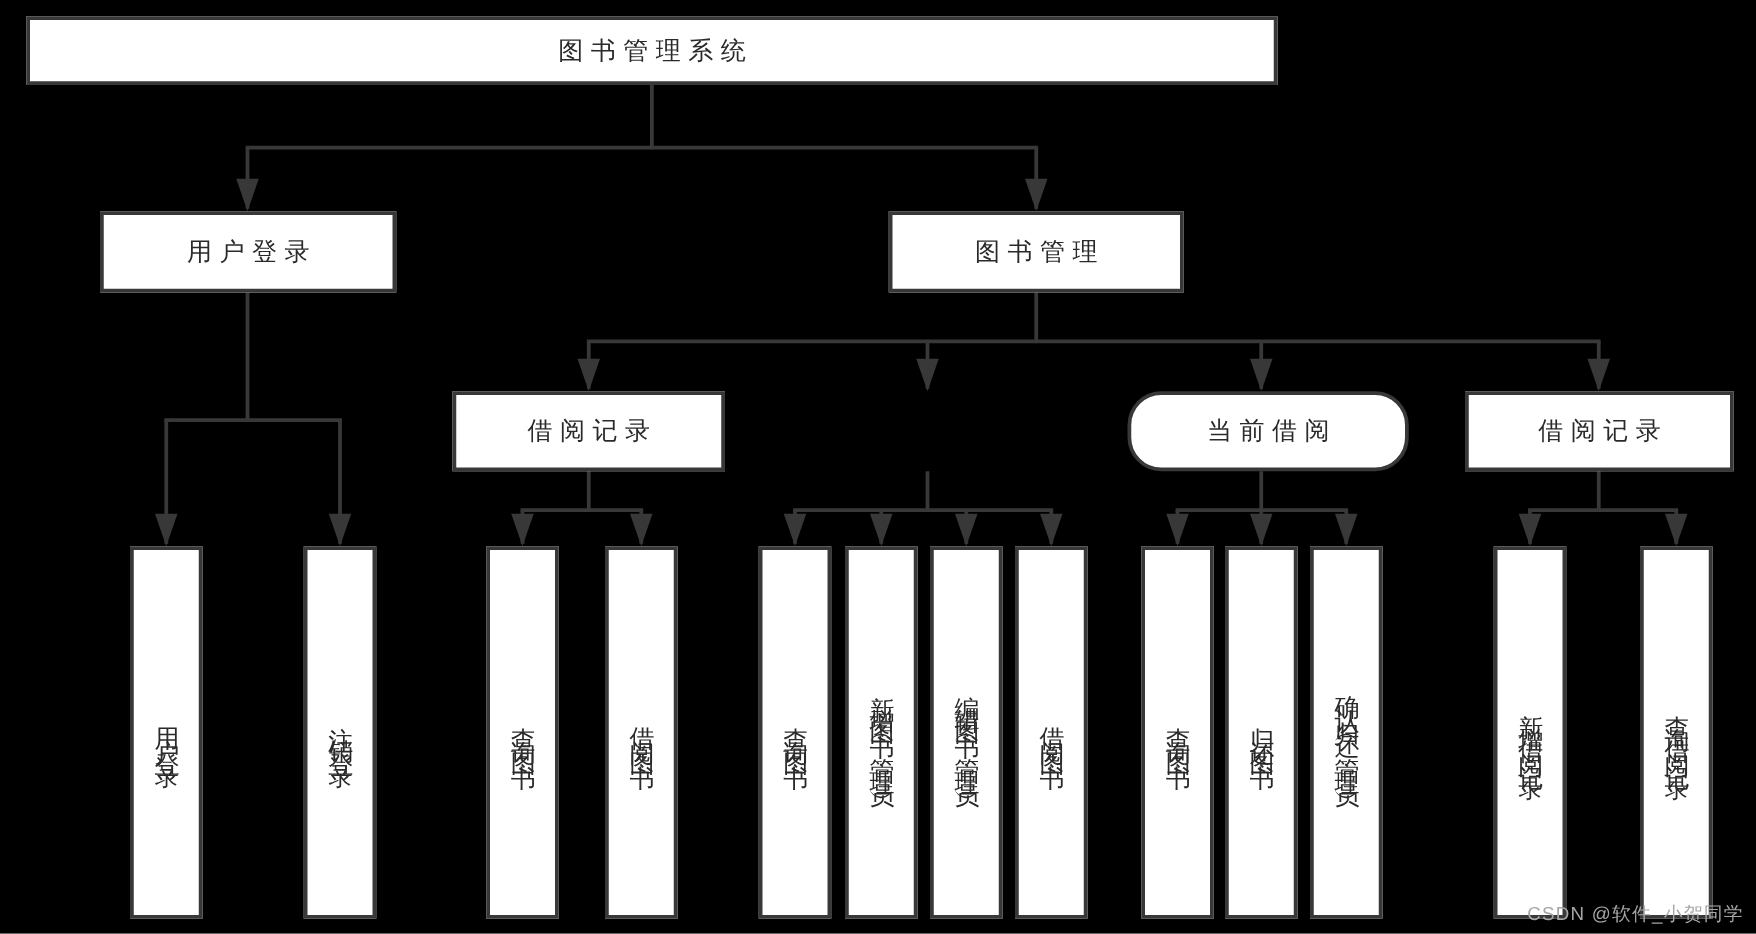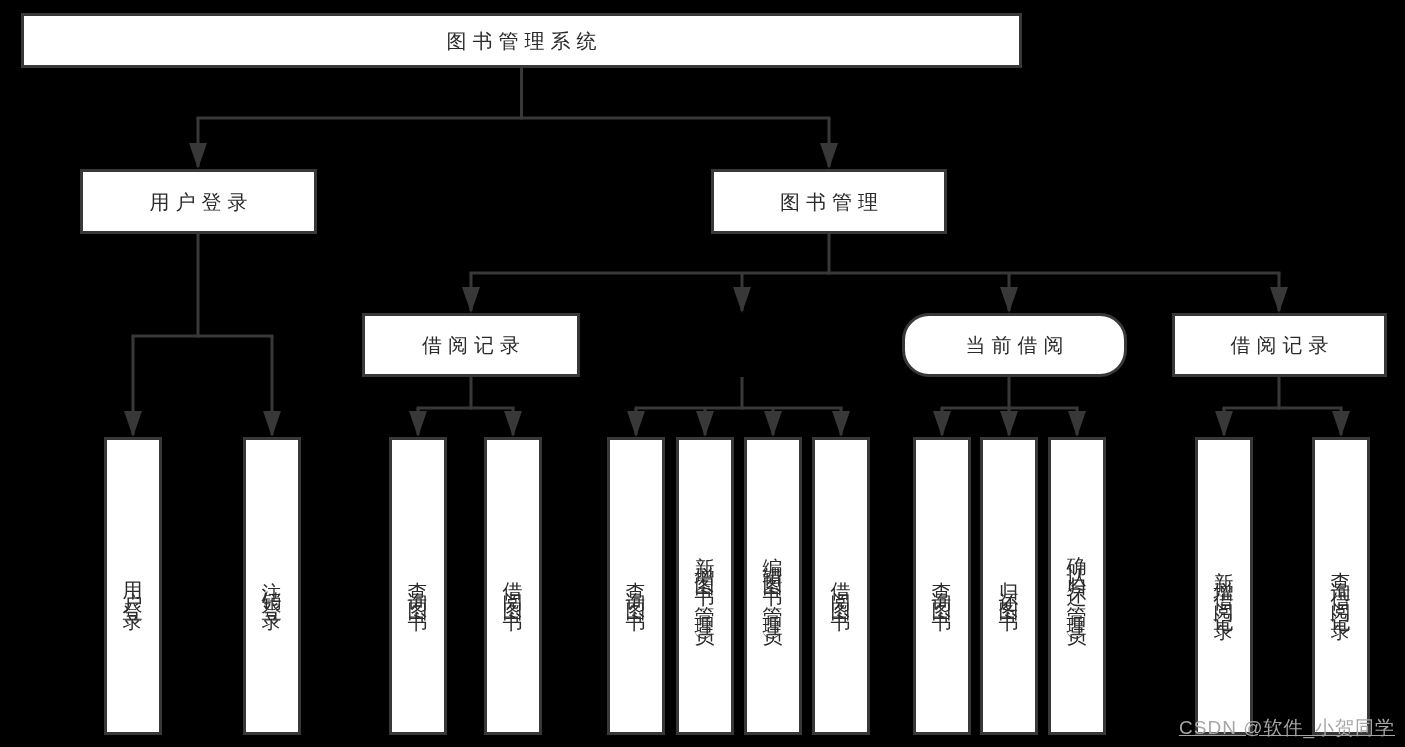--- a/index.html
+++ b/index.html
@@ -40,25 +40,24 @@
   }
   .leaf {
     writing-mode: vertical-rl;
     text-orientation: mixed;
     letter-spacing: 10px;
   }
   #watermark {
     position: absolute;
     right: 10px;
     bottom: 6px;
-    font-size: 19px;
+    font-size: 15px;
     color: #a6a6a6;
     letter-spacing: 1px;
     z-index: 3;
-    text-decoration: underline;
   }
 </style>
 </head>
 <body>
 
 <div id="canvas">
 
   <svg id="connectors" width="1405" height="747" viewBox="0 0 1405 747">
     <g stroke="#383838" stroke-width="3" fill="none">
 

